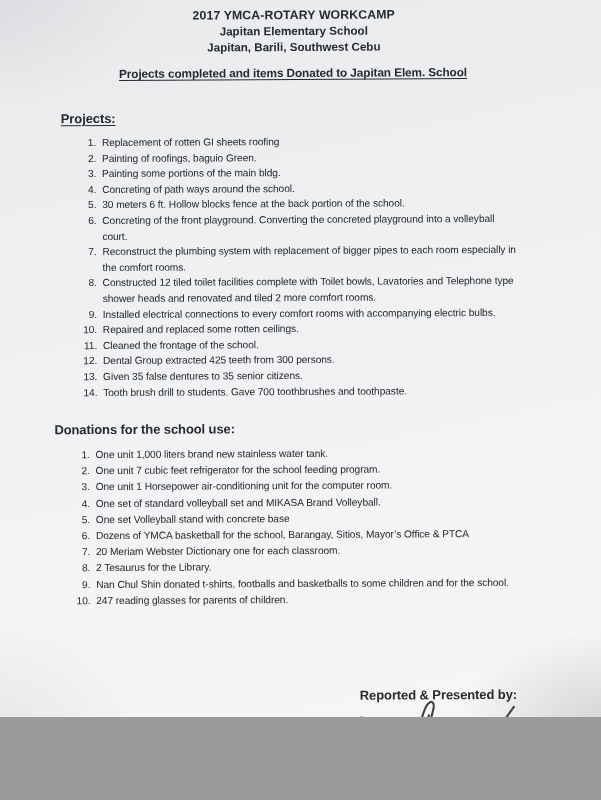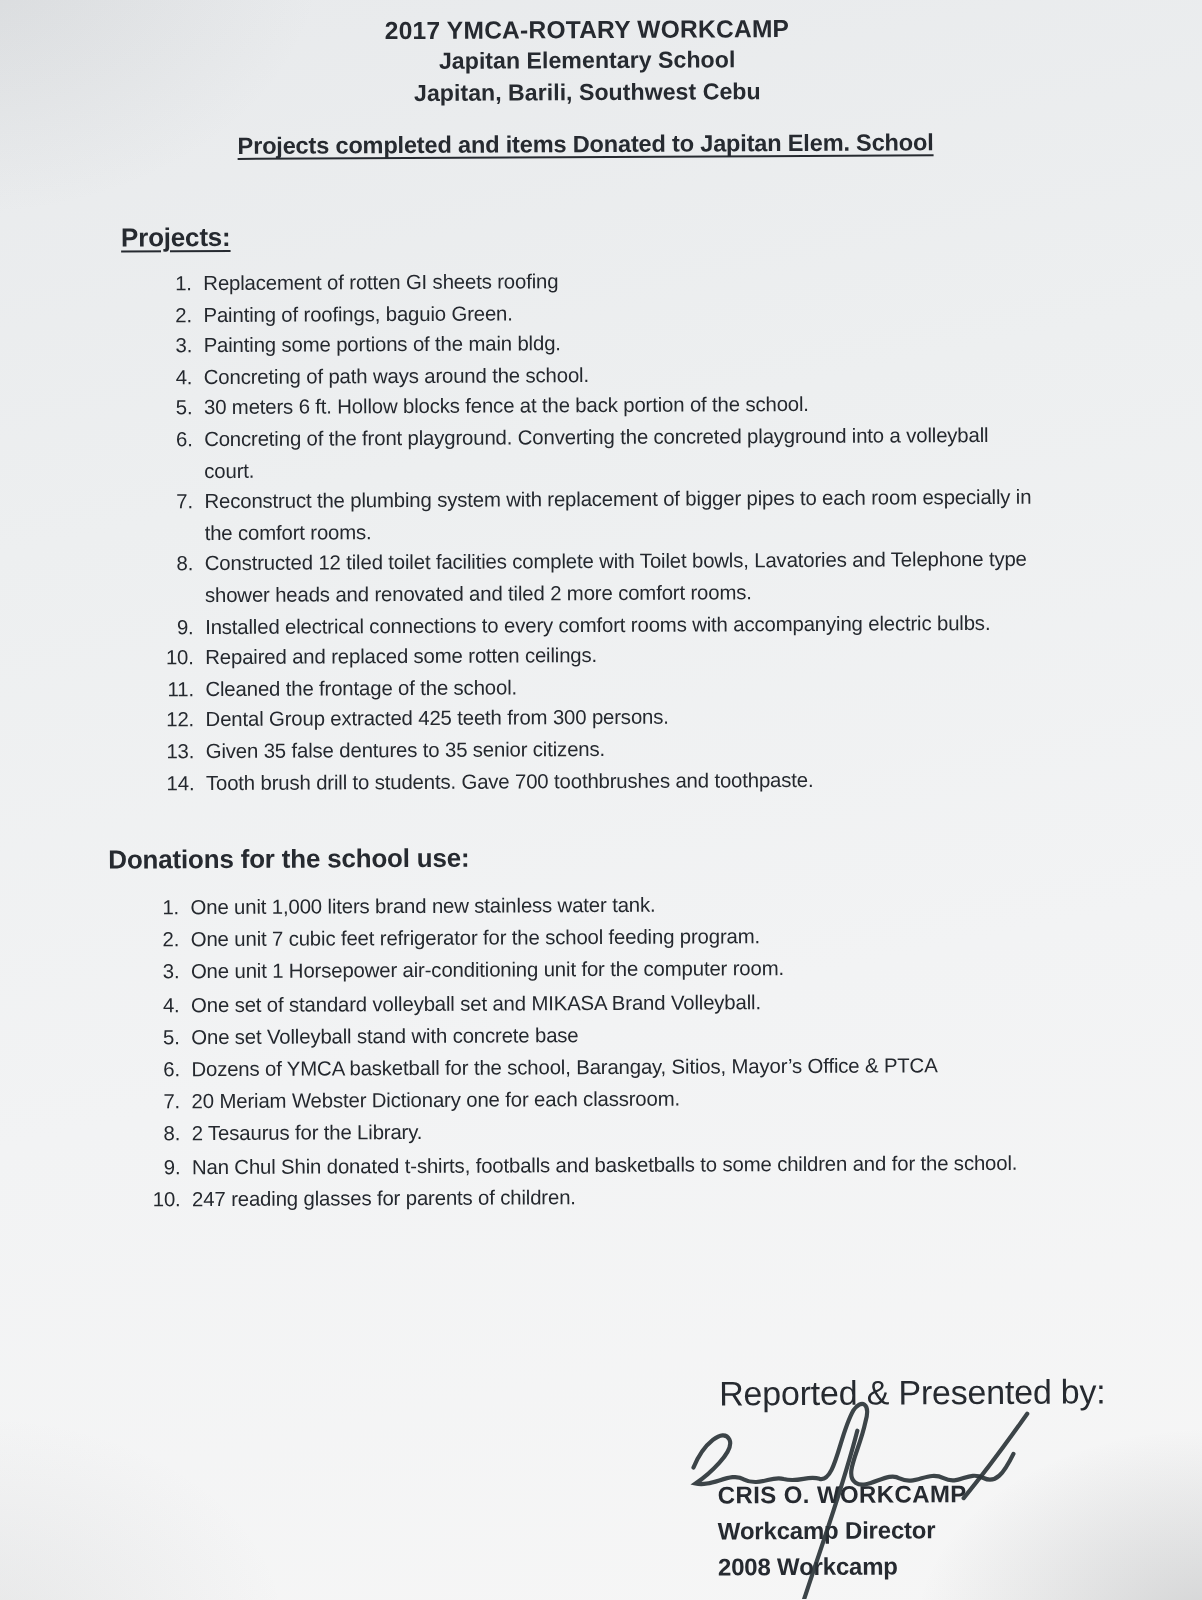--- a/index.html
+++ b/index.html
@@ -4,21 +4,21 @@
 <style>
   :root {
     --ink: #262a30;
     --paper: #eff1f2;
   }
   * { box-sizing: border-box; }
   body { margin: 0; background: #9a9a9a; }
   .page {
     position: relative;
     width: 601px;
-    height: 800px;
+    height: 717px;
     overflow: hidden;
     font-family: "Liberation Sans", "DejaVu Sans", sans-serif;
     color: var(--ink);
     background:
       radial-gradient(220px 150px at 101% 102%, rgba(80,84,88,.22), rgba(80,84,88,0) 68%),
       radial-gradient(300px 220px at -3% -3%, rgba(120,124,128,.14), rgba(120,124,128,0) 60%),
       radial-gradient(260px 180px at -2% 102%, rgba(110,114,118,.10), rgba(110,114,118,0) 60%),
       linear-gradient(168deg, #e8eaec 0%, #edeff0 30%, #f2f3f4 62%, #f6f6f6 100%);
   }
   .doc { position: absolute; inset: 0; transform: rotate(-0.3deg); transform-origin: 50% 50%; }
@@ -38,21 +38,21 @@
   .donations-sec { position: absolute; top: 421px; left: 54px; }
 
   ol.doc-list { margin: 9px 0 0 0; padding-left: 38px; width: 458px; font-size: 10.2px;
                 letter-spacing: -.08px; color: #24282e; }
   ol.doc-list li { padding-left: 3px; }
   ol.doc-list li::marker { font-size: 10.2px; }
   .projects-sec ol.doc-list li { line-height: 15.6px; }
   .donations-sec ol.doc-list li { line-height: 16.2px; }
   .donations-sec ol.doc-list { margin-top: 10px; }
 
-  .sig-label { position: absolute; left: 358px; top: 688px; font-size: 17px; font-weight: 400; letter-spacing: -.1px; }
+  .sig-label { position: absolute; left: 358px; top: 688px; font-size: 13px; font-weight: 700; letter-spacing: -.1px; }
   .sig-name  { position: absolute; left: 357px; top: 741px; font-size: 12px;  font-weight: 700; letter-spacing: .2px; }
   .sig-role  { position: absolute; left: 357px; top: 759px; font-size: 12px;  font-weight: 700; letter-spacing: -.1px; }
   .sig-org   { position: absolute; left: 357px; top: 777px; font-size: 12px;  font-weight: 700; letter-spacing: -.1px; }
 
   .sig-svg { position: absolute; left: 330px; top: 698px; width: 195px; height: 102px; z-index: 3; }
   .sig-svg path { fill: none; stroke: #2b3438; stroke-width: 2.1; stroke-linecap: round; opacity: .92; }
 </style>
 </head>
 <body>
 

